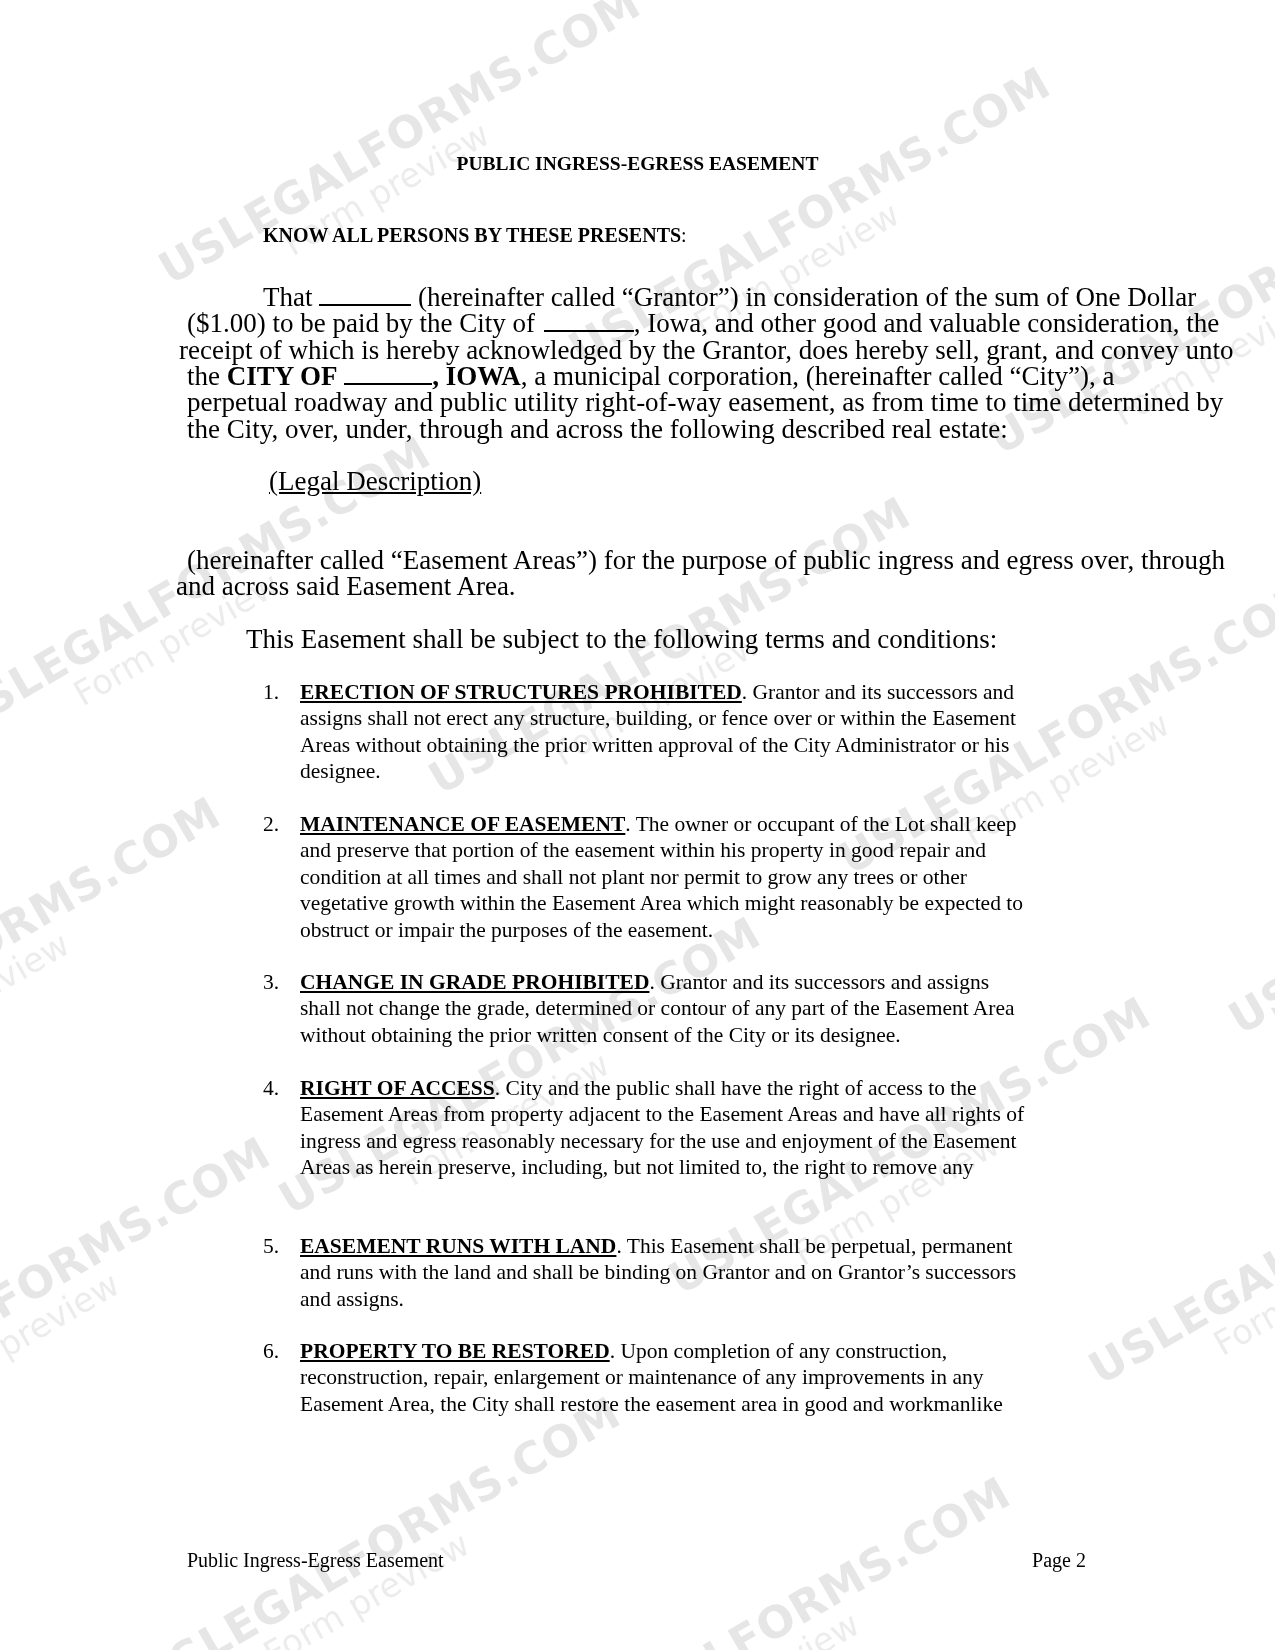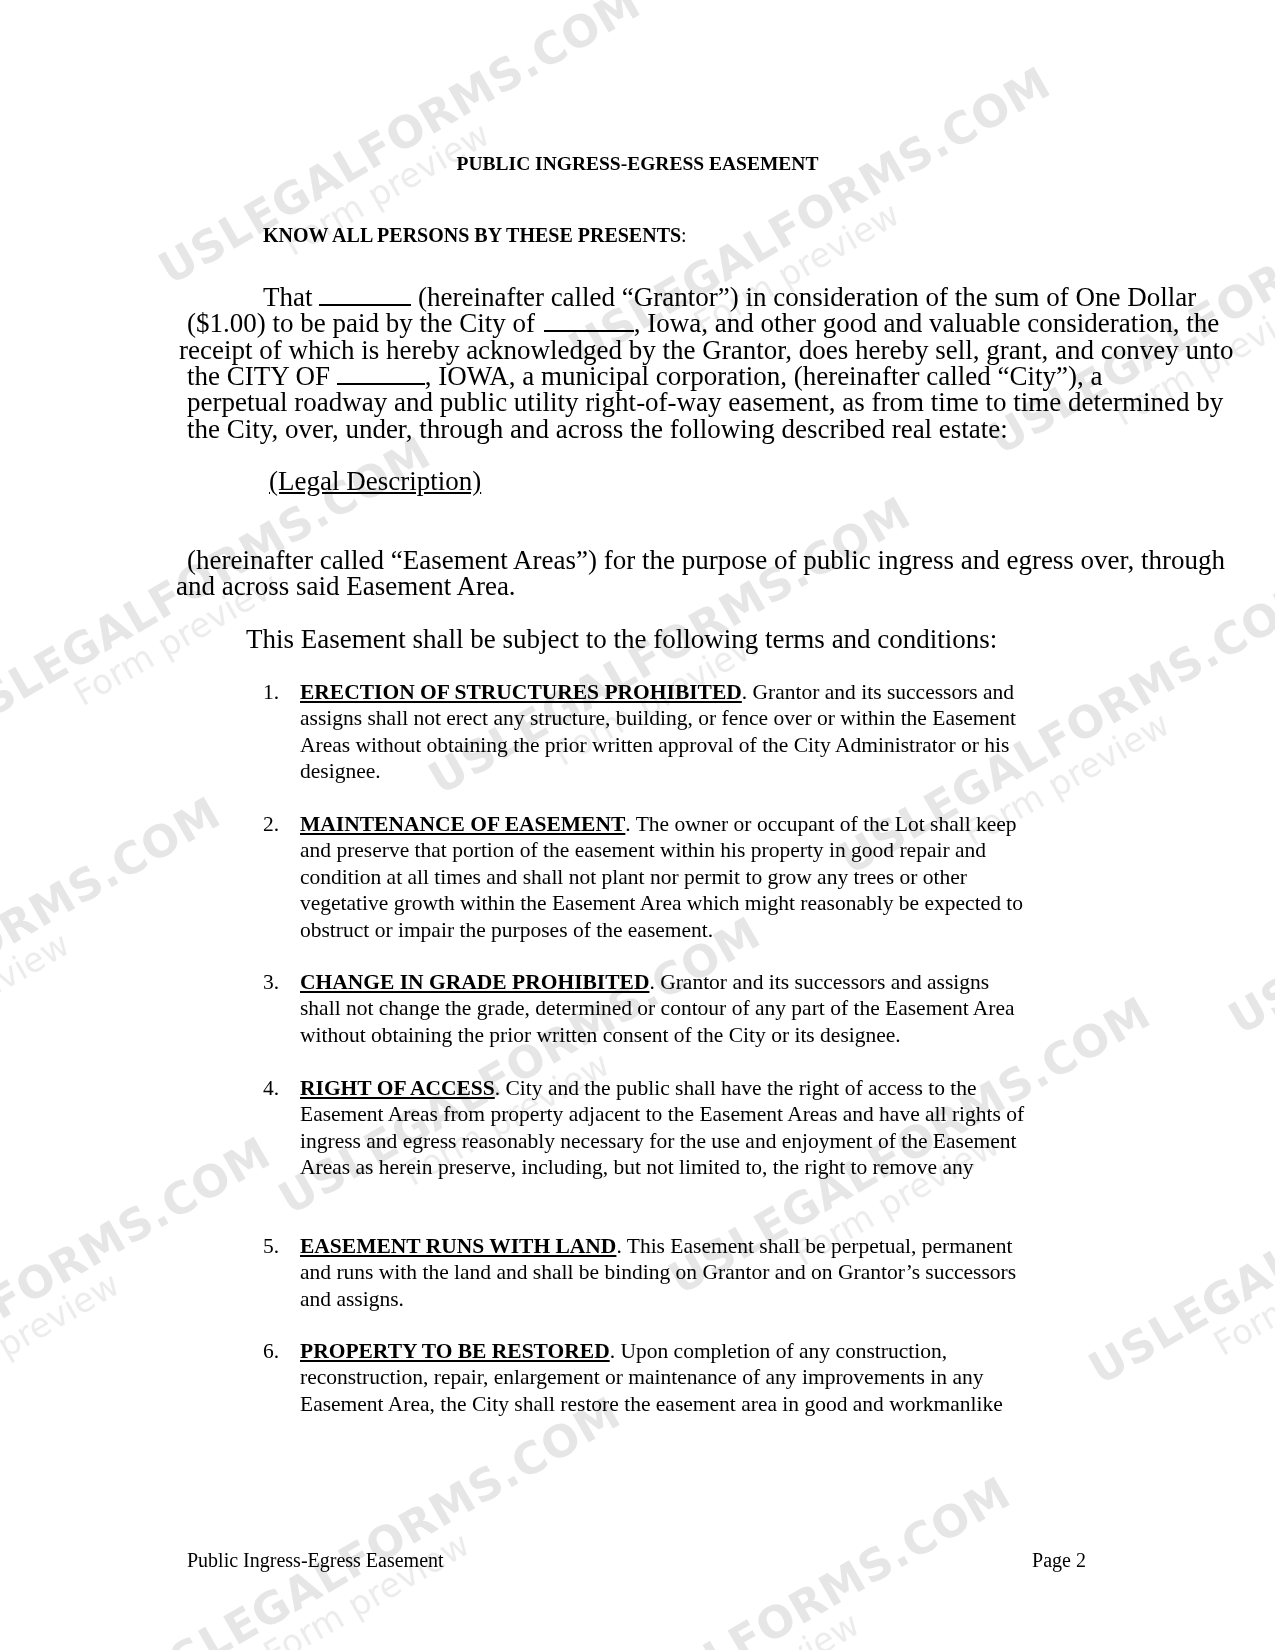--- a/index.html
+++ b/index.html
@@ -9,21 +9,21 @@
   }
   .wm-layer { position: absolute; inset: 0; pointer-events: none; z-index: 0; }
   .wm { position: absolute; transform: rotate(-30deg); transform-origin: left top; white-space: nowrap; }
   .wm .big { font-family: "DejaVu Sans", "Liberation Sans", sans-serif; font-weight: bold; font-size: 44px; color: #e6e6e6; letter-spacing: 1px; display: block; }
   .wm .small { font-family: "DejaVu Sans", "Liberation Sans", sans-serif; font-size: 34px; color: #ececec; display: block; margin-left: 120px; margin-top: -6px; }
   .page { position: absolute; inset: 0; z-index: 1; }
   .line { position: absolute; font-size: 27px; line-height: 26.4px; white-space: nowrap; }
   .title { left: 0; width: 1275px; text-align: center; font-weight: bold; font-size: 19.5px; top: 151px; }
   .know { left: 263px; top: 222px; font-weight: bold; font-size: 20px; }
   .blank { display: inline-block; border-bottom: 2px solid #000; height: 18px; vertical-align: baseline; }
-  .b { font-weight: normal; text-align: right; }
+  .b { font-weight: bold; text-align: right; }
   .u { font-weight: bold; text-decoration: underline; }
   .item { position: absolute; left: 263px; width: 820px; font-size: 21.5px; line-height: 26.4px; }
   .item .num { position: absolute; left: 0; top: 0; }
   .item .body { margin-left: 37px; }
   .footer { position: absolute; top: 1549px; font-size: 20px; }
 </style>
 </head>
 <body>
 
 <div class="wm-layer">

